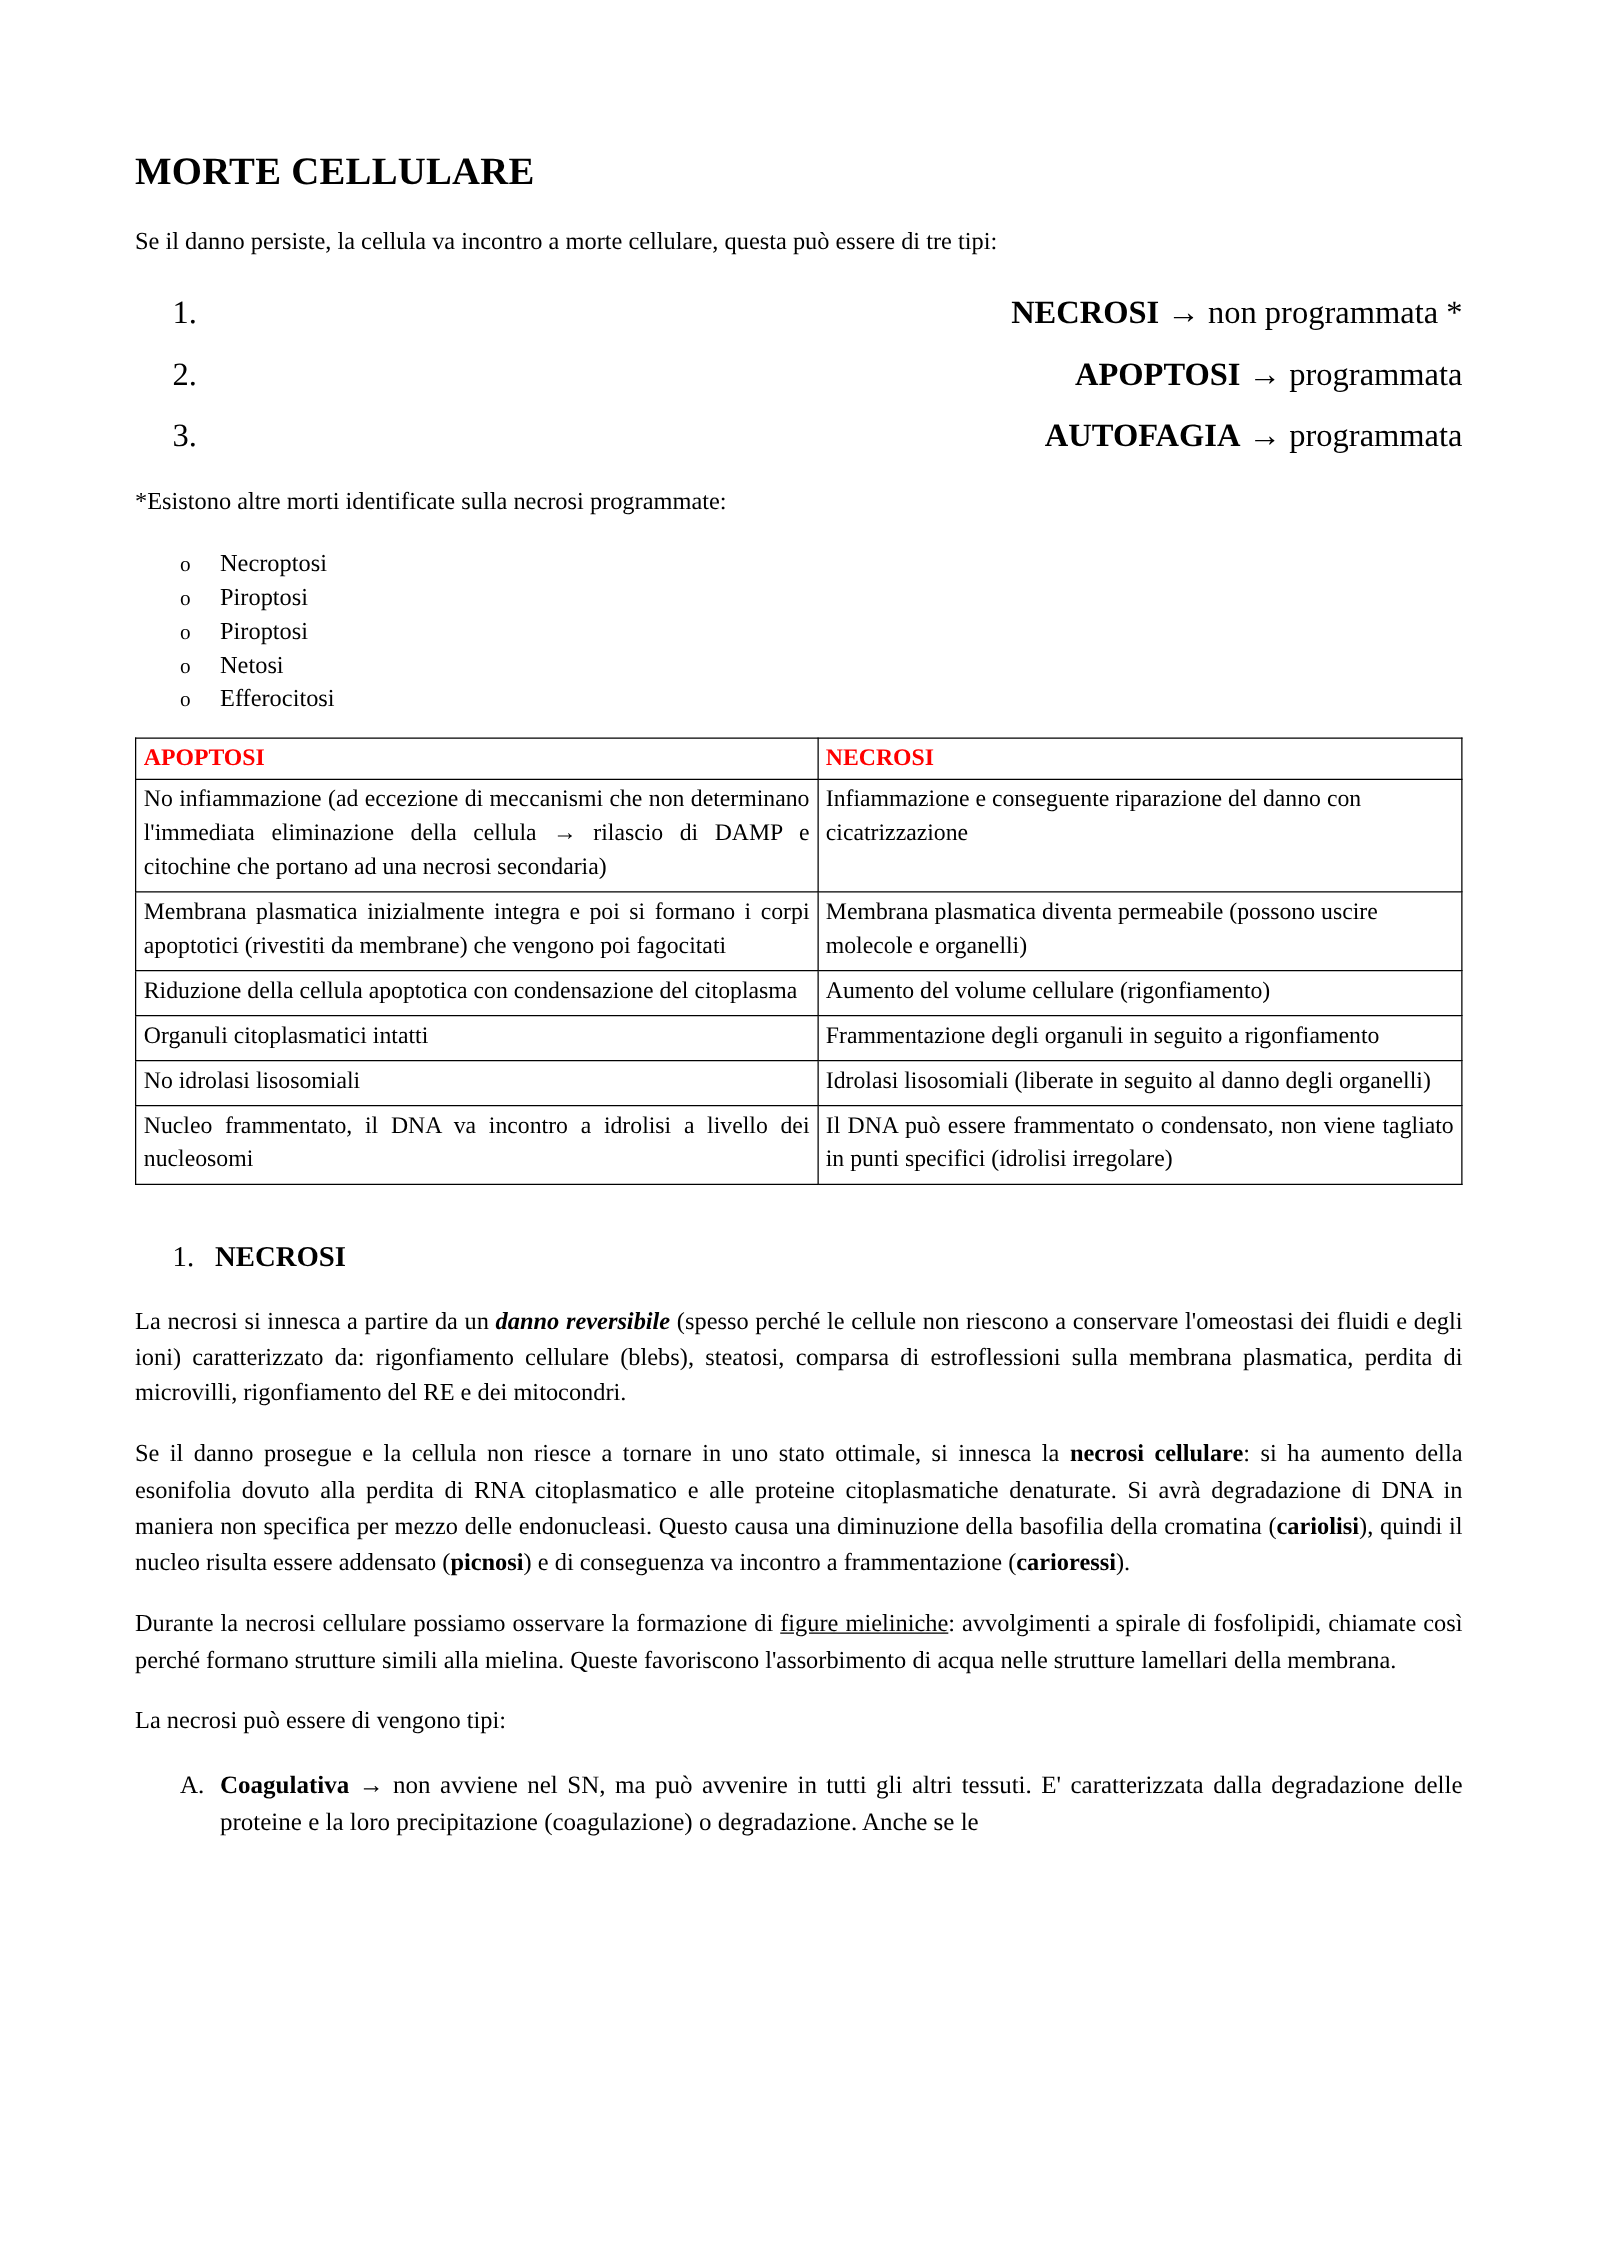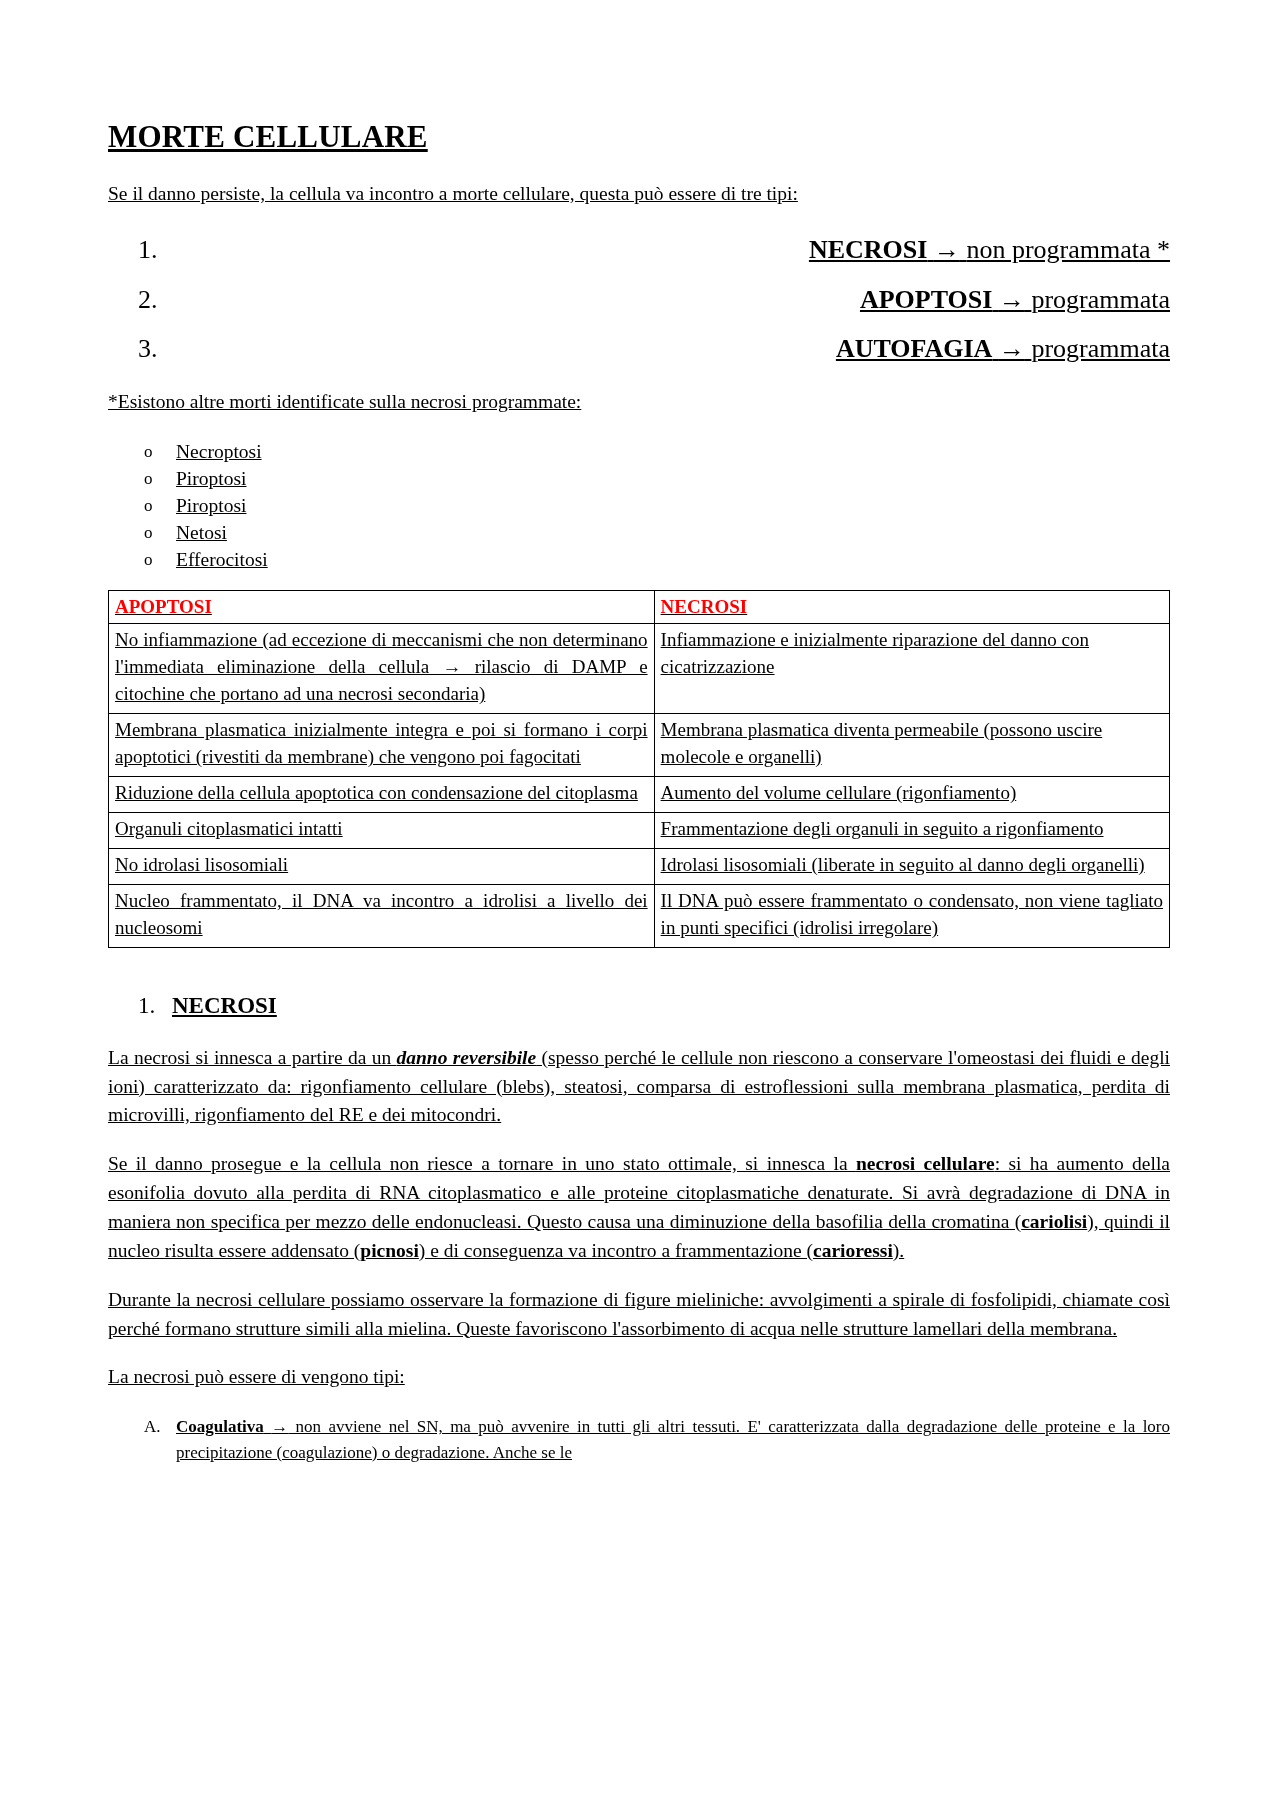--- a/index.html
+++ b/index.html
@@ -13,21 +13,20 @@
     font-family: "Liberation Serif", "DejaVu Serif", serif;
     color: #000000;
     -webkit-font-smoothing: antialiased;
   }
   .page {
     position: relative;
     width: 1280px;
     height: 1811px;
     box-sizing: border-box;
     padding: 120px 110px 16px 108px;
-    text-decoration: underline;
   }
   .doc-title {
     font-size: 31px;
     font-weight: bold;
     letter-spacing: 0.2px;
     margin: 0 0 26px 0;
     line-height: 1.1;
   }
   p.body-text {
     font-size: 19.5px;
@@ -118,21 +117,21 @@
   }
   ol.lettered {
     margin: 0;
     padding: 0 0 0 68px;
     list-style: none;
     counter-reset: letteritem;
   }
   ol.lettered > li {
     counter-increment: letteritem;
     position: relative;
-    font-size: 17px;
+    font-size: 20px;
     line-height: 1.48;
     text-align: justify;
     margin-bottom: 10px;
   }
   ol.lettered > li::before {
     content: counter(letteritem, upper-alpha) ".";
     position: absolute;
     left: -32px;
     font-weight: normal;
   }
@@ -179,21 +178,21 @@
   </ul>
 
   <table class="compare">
     <tbody>
       <tr>
         <td class="head left">APOPTOSI</td>
         <td class="head">NECROSI</td>
       </tr>
       <tr>
         <td class="left">No infiammazione (ad eccezione di meccanismi che non determinano l'immediata eliminazione della cellula → rilascio di DAMP e citochine che portano ad una necrosi secondaria)</td>
-        <td class="nowrapjust">Infiammazione e inizialmente riparazione del danno con cicatrizzazione</td>
+        <td class="nowrapjust">Infiammazione e conseguente riparazione del danno con cicatrizzazione</td>
       </tr>
       <tr>
         <td class="left">Membrana plasmatica inizialmente integra e poi si formano i corpi apoptotici (rivestiti da membrane) che vengono poi fagocitati</td>
         <td class="nowrapjust">Membrana plasmatica diventa permeabile (possono uscire molecole e organelli)</td>
       </tr>
       <tr>
         <td class="left">Riduzione della cellula apoptotica con condensazione del citoplasma</td>
         <td class="nowrapjust">Aumento del volume cellulare (rigonfiamento)</td>
       </tr>
       <tr>

